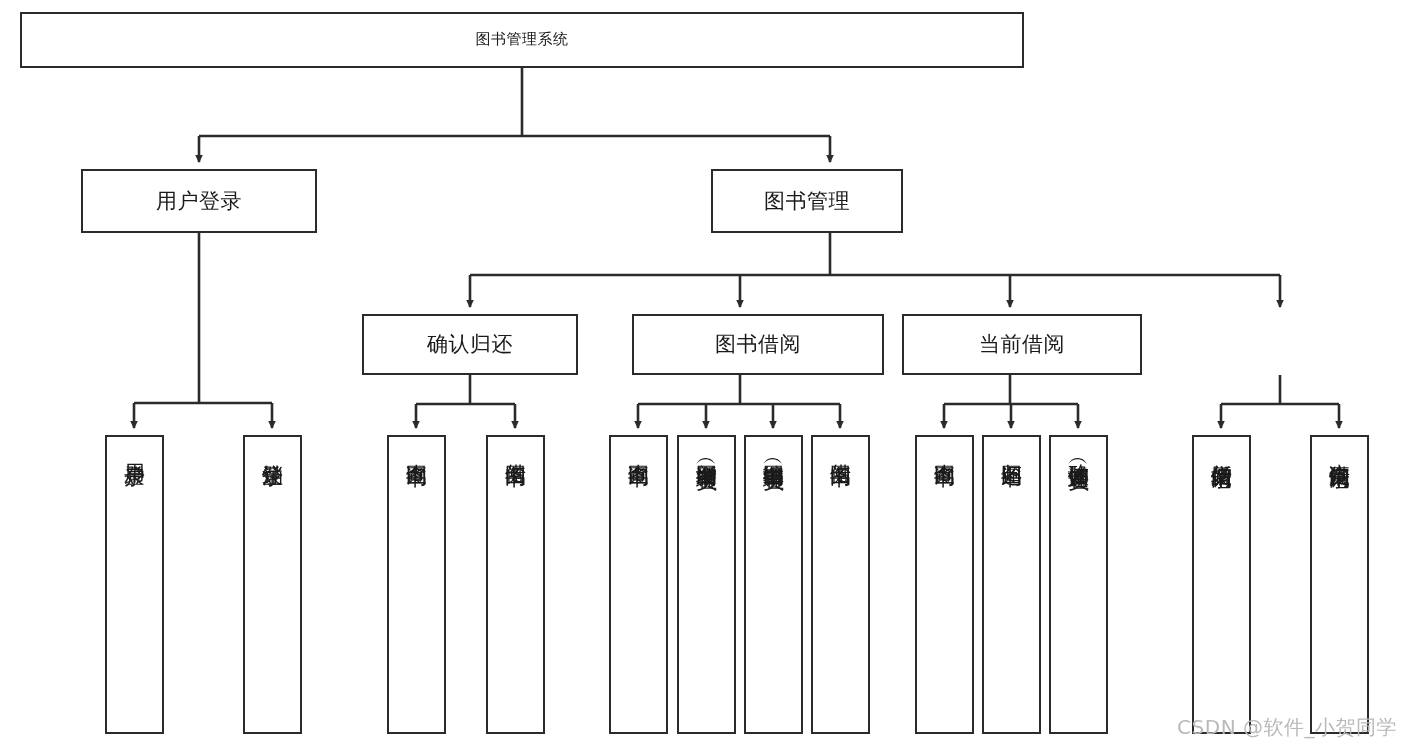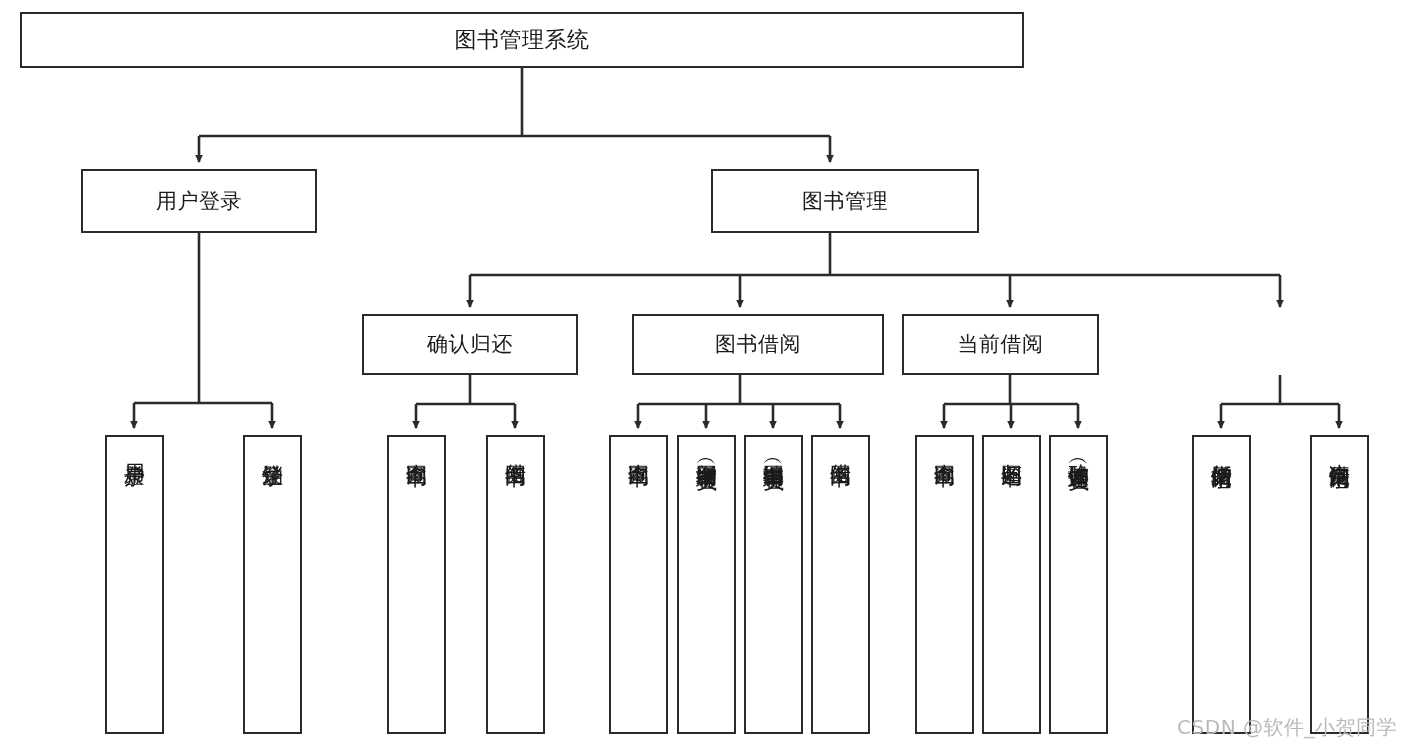--- a/index.html
+++ b/index.html
@@ -36,21 +36,21 @@
     display: block;
     text-align: center;
     line-height: 1.18;
     letter-spacing: 0.5px;
   }
   
   .node.horiz .lbl {
     writing-mode: horizontal-tb;
     font-size: 21px;
   }
-  .node.root .lbl { font-size: 22px; font-family: Liberation Serif, serif; }
+  .node.root .lbl { font-size: 15px; font-family: Liberation Serif, serif; }
   
   .node.vert {
     align-items: flex-start;
     justify-content: center;
     padding-top: 10px;
   }
   .node.vert .lbl {
     writing-mode: vertical-rl;
     text-orientation: upright;
     font-size: 21px;
@@ -125,31 +125,31 @@
     </g>
   </svg>
 
   <div class="node horiz root" style="left:20px; top:12px; width:1004px; height:56px;">
     <span class="lbl">图书管理系统</span>
   </div>
 
   <div class="node horiz" style="left:81px; top:169px; width:236px; height:64px;">
     <span class="lbl">用户登录</span>
   </div>
-  <div class="node horiz" style="left:711px; top:169px; width:268px; height:64px;">
+  <div class="node horiz" style="left:711px; top:169px; width:192px; height:64px;">
     <span class="lbl">图书管理</span>
   </div>
 
   <div class="node horiz" style="left:362px; top:314px; width:216px; height:61px;">
     <span class="lbl">确认归还</span>
   </div>
   <div class="node horiz" style="left:632px; top:314px; width:252px; height:61px;">
     <span class="lbl">图书借阅</span>
   </div>
-  <div class="node horiz" style="left:902px; top:314px; width:197px; height:61px;">
+  <div class="node horiz" style="left:902px; top:314px; width:240px; height:61px;">
     <span class="lbl">当前借阅</span>
   </div>
 
   <div class="node vert" style="left:105px; top:435px; width:59px; height:299px;">
     <span class="lbl">用户登录</span>
   </div>
   <div class="node vert" style="left:243px; top:435px; width:59px; height:299px;">
     <span class="lbl">注销登录</span>
   </div>
 

